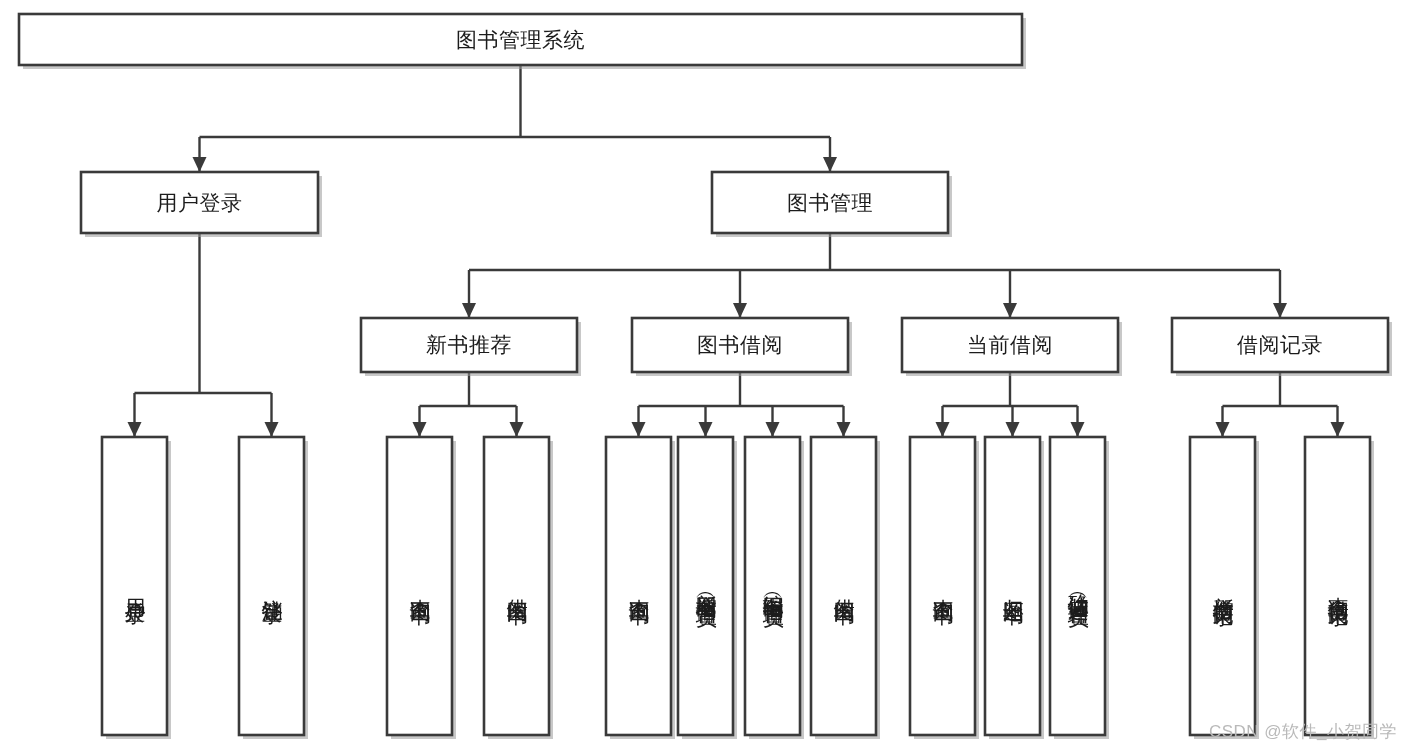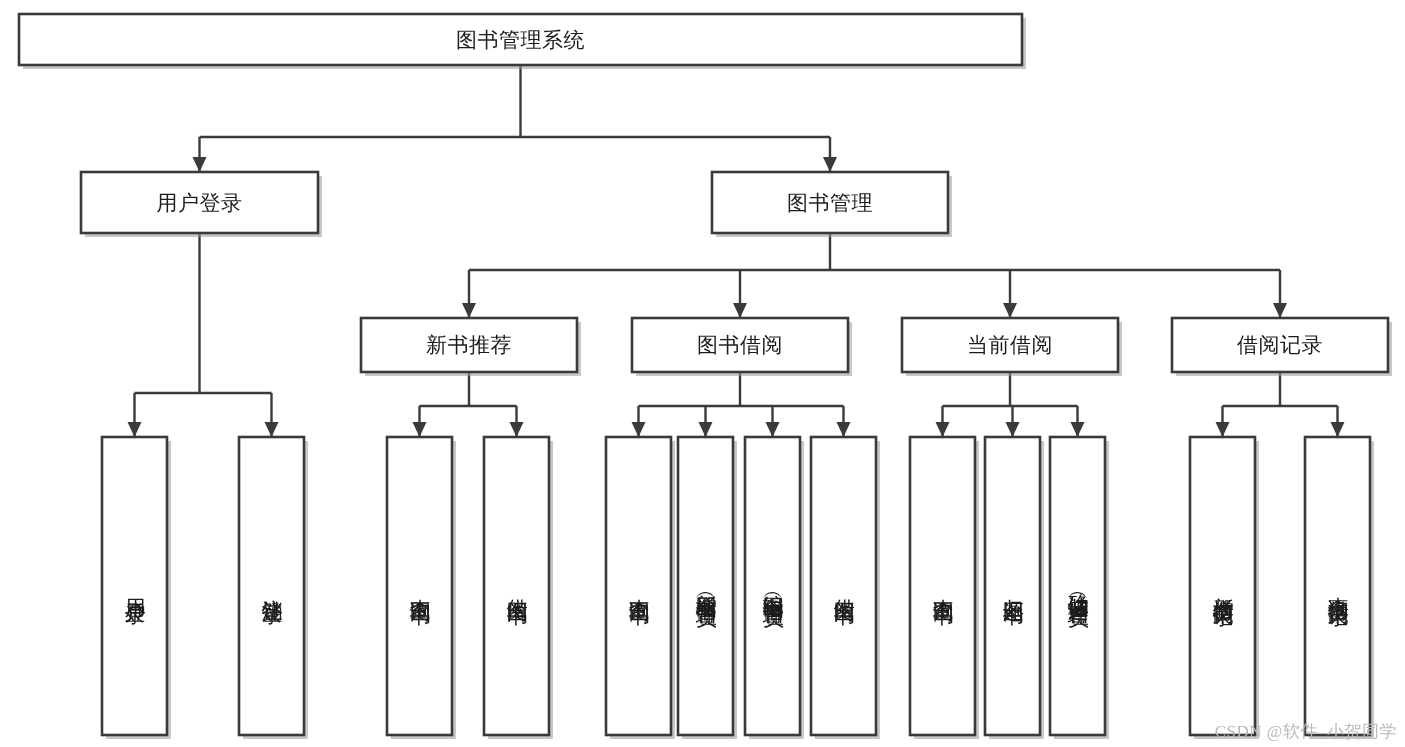--- a/index.html
+++ b/index.html
@@ -66,21 +66,21 @@
     line-height: 1.12;
     color: #1c1c1c;
     letter-spacing: 2px;
     white-space: nowrap;
     pointer-events: none;
   }
   .watermark {
     position: absolute;
     right: 8px;
     bottom: 4px;
-    font-family: Liberation Serif, serif;
+    font-family: Liberation Sans, sans-serif;
     font-size: 17px;
     color: #b9b9b9;
     letter-spacing: 0.5px;
     user-select: none;
     text-align: right;
   }
 </style>
 </head>
 <body>
 

